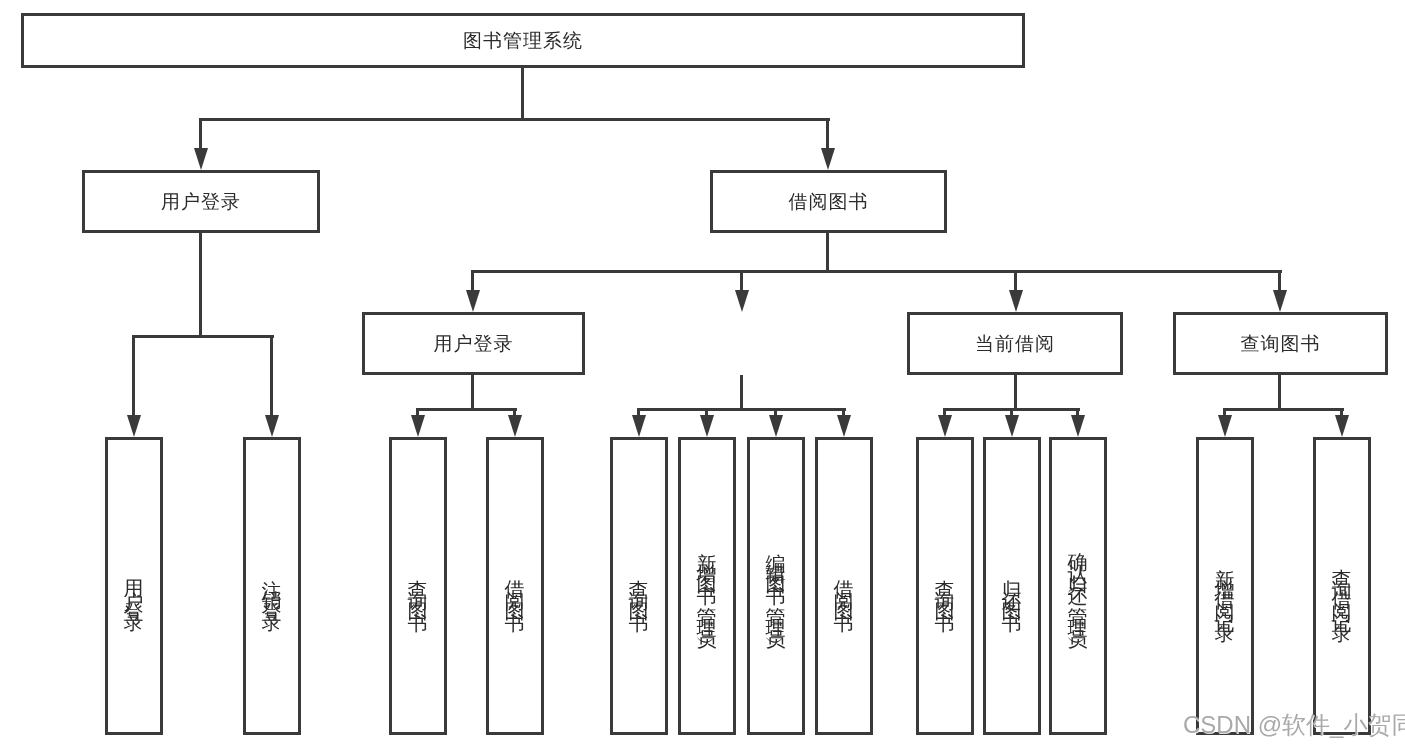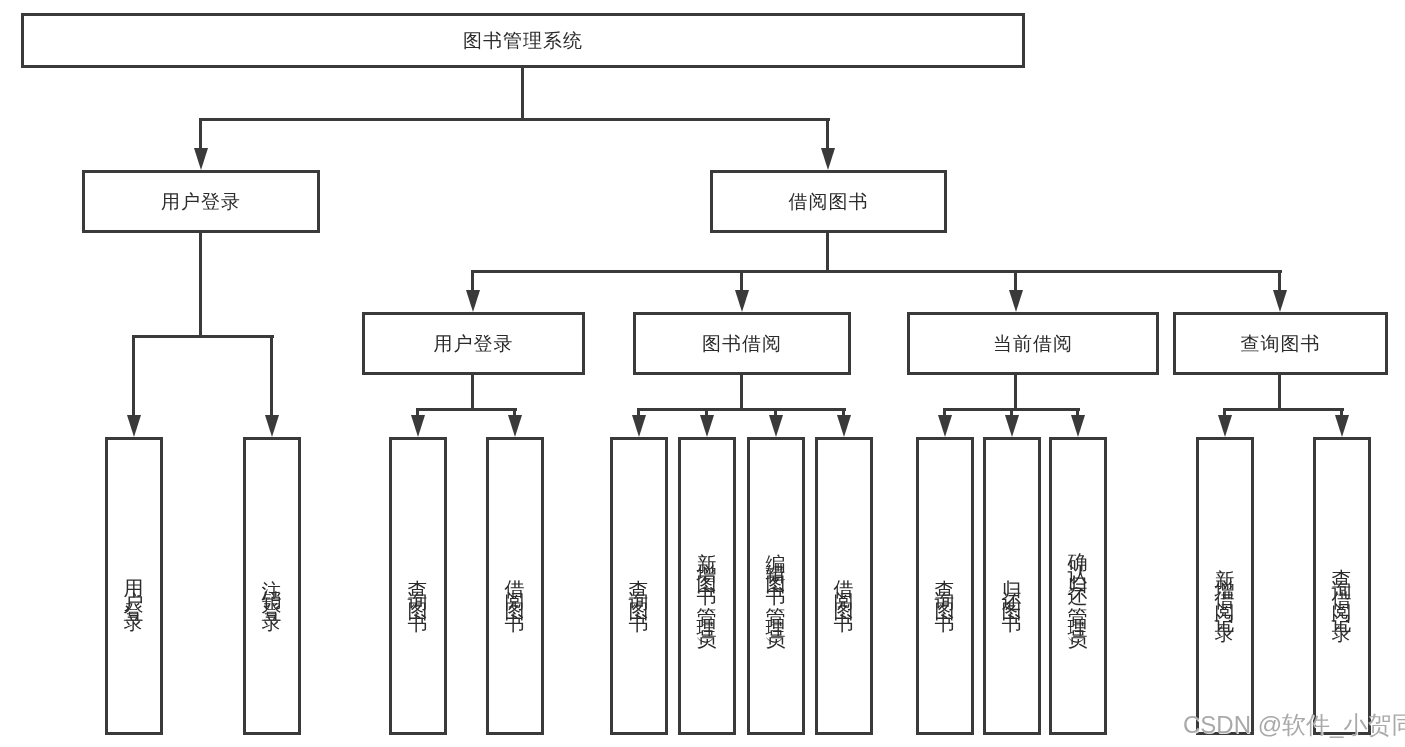--- a/index.html
+++ b/index.html
@@ -149,24 +149,21 @@
   <div class="hbox" style="left:82px;top:170px;width:238px;height:63px;">
     <span class="hlabel">用户登录</span>
   </div>
   <div class="hbox" style="left:710px;top:170px;width:237px;height:63px;">
     <span class="hlabel">借阅图书</span>
   </div>
 
   <div class="hbox" style="left:362px;top:312px;width:223px;height:63px;">
     <span class="hlabel">用户登录</span>
   </div>
-  <div class="hbox" style="left:633px;top:312px;width:218px;height:63px;">
-    <span class="hlabel">图书借阅</span>
-  </div>
-  <div class="hbox" style="left:907px;top:312px;width:252px;height:63px;">
+  <div class="hbox" style="left:907px;top:312px;width:216px;height:63px;">
     <span class="hlabel">当前借阅</span>
   </div>
   <div class="hbox" style="left:1173px;top:312px;width:215px;height:63px;">
     <span class="hlabel">查询图书</span>
   </div>
 
   <div class="vbox" style="left:105px;">
     <span class="vlabel">用户登录</span>
   </div>
   <div class="vbox" style="left:243px;">

